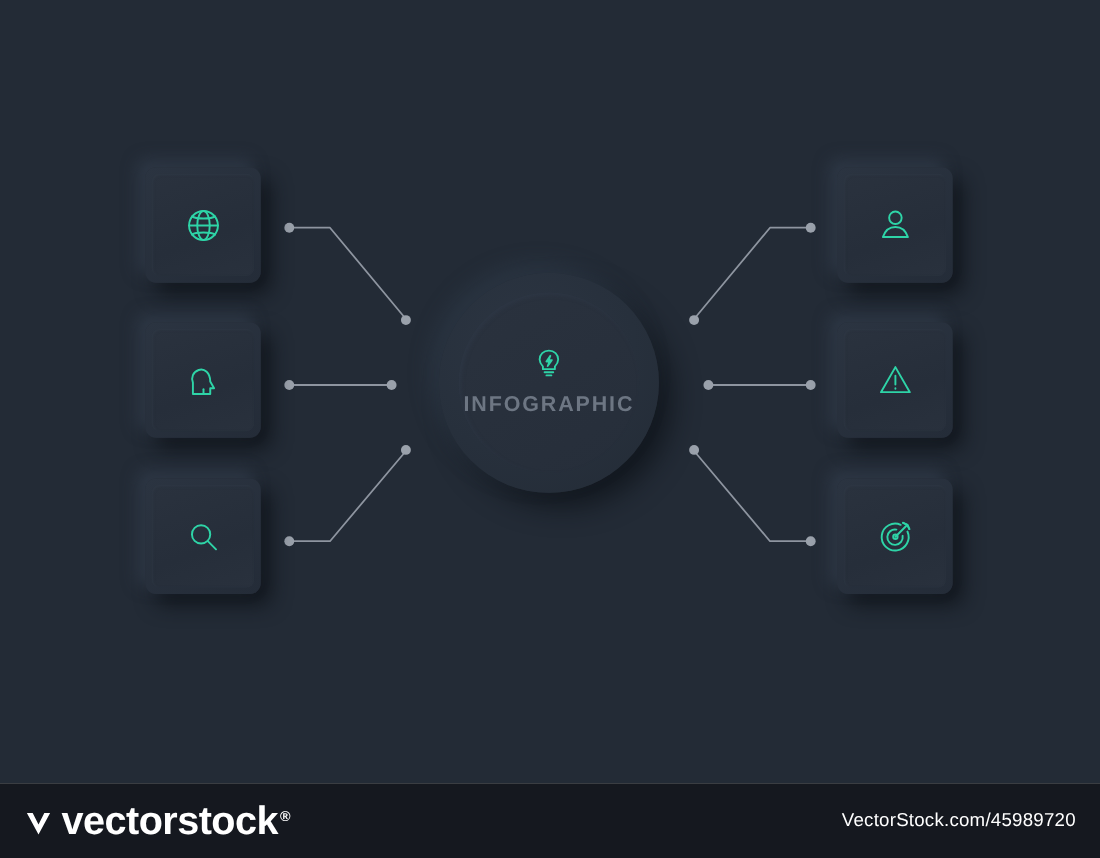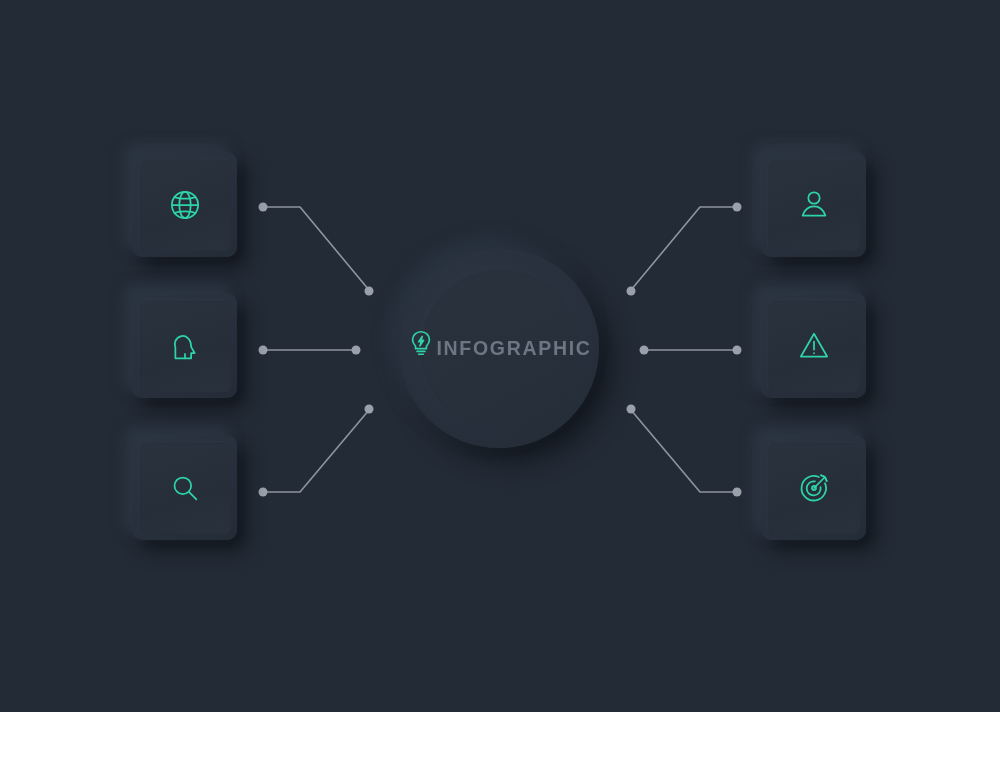--- a/index.html
+++ b/index.html
@@ -87,21 +87,21 @@
     position: absolute;
     left: 18px; top: 18px; right: 18px; bottom: 18px;
     border-radius: 50%;
     background: linear-gradient(150deg, #2a323e 0%, #262e3a 100%);
     box-shadow: inset 2px 2px 4px rgba(52, 64, 80, 0.35);
   }
   .hub-content {
     position: relative;
     z-index: 3;
     display: flex;
-    flex-direction: row;
+    flex-direction: column;
     align-items: center;
   }
   .hub-icon {
     width: 30px;
     height: 30px;
     margin-bottom: 11px;
   }
   .hub-title {
     color: #6d7683;
     font-size: 19.5px;
@@ -259,14 +259,24 @@
           <path d="M17.4 9 L13.6 14.6 L16.6 14.6 L14.8 19 L18.8 13.2 L15.8 13.2 Z"></path>
         </svg>
         <div class="hub-title">
           <div>INFOGRAPHIC</div>
         </div>
       </div>
     </div>
 
   </div>
 
+  <div class="footer">
+    <div class="brand">
+      <svg class="vec-mark" viewBox="0 0 32 32">
+        <path d="M3 5 L16 29 L29 5 L22.5 5 L16 18 L9.5 5 Z" fill="#ffffff"></path>
+      </svg>
+      <span>vectorstock</span>
+      <span class="reg">®</span>
+    </div>
+    <div class="footer-url">VectorStock.com/45989720</div>
+  </div>
 
 </div>
 
 </body></html>

